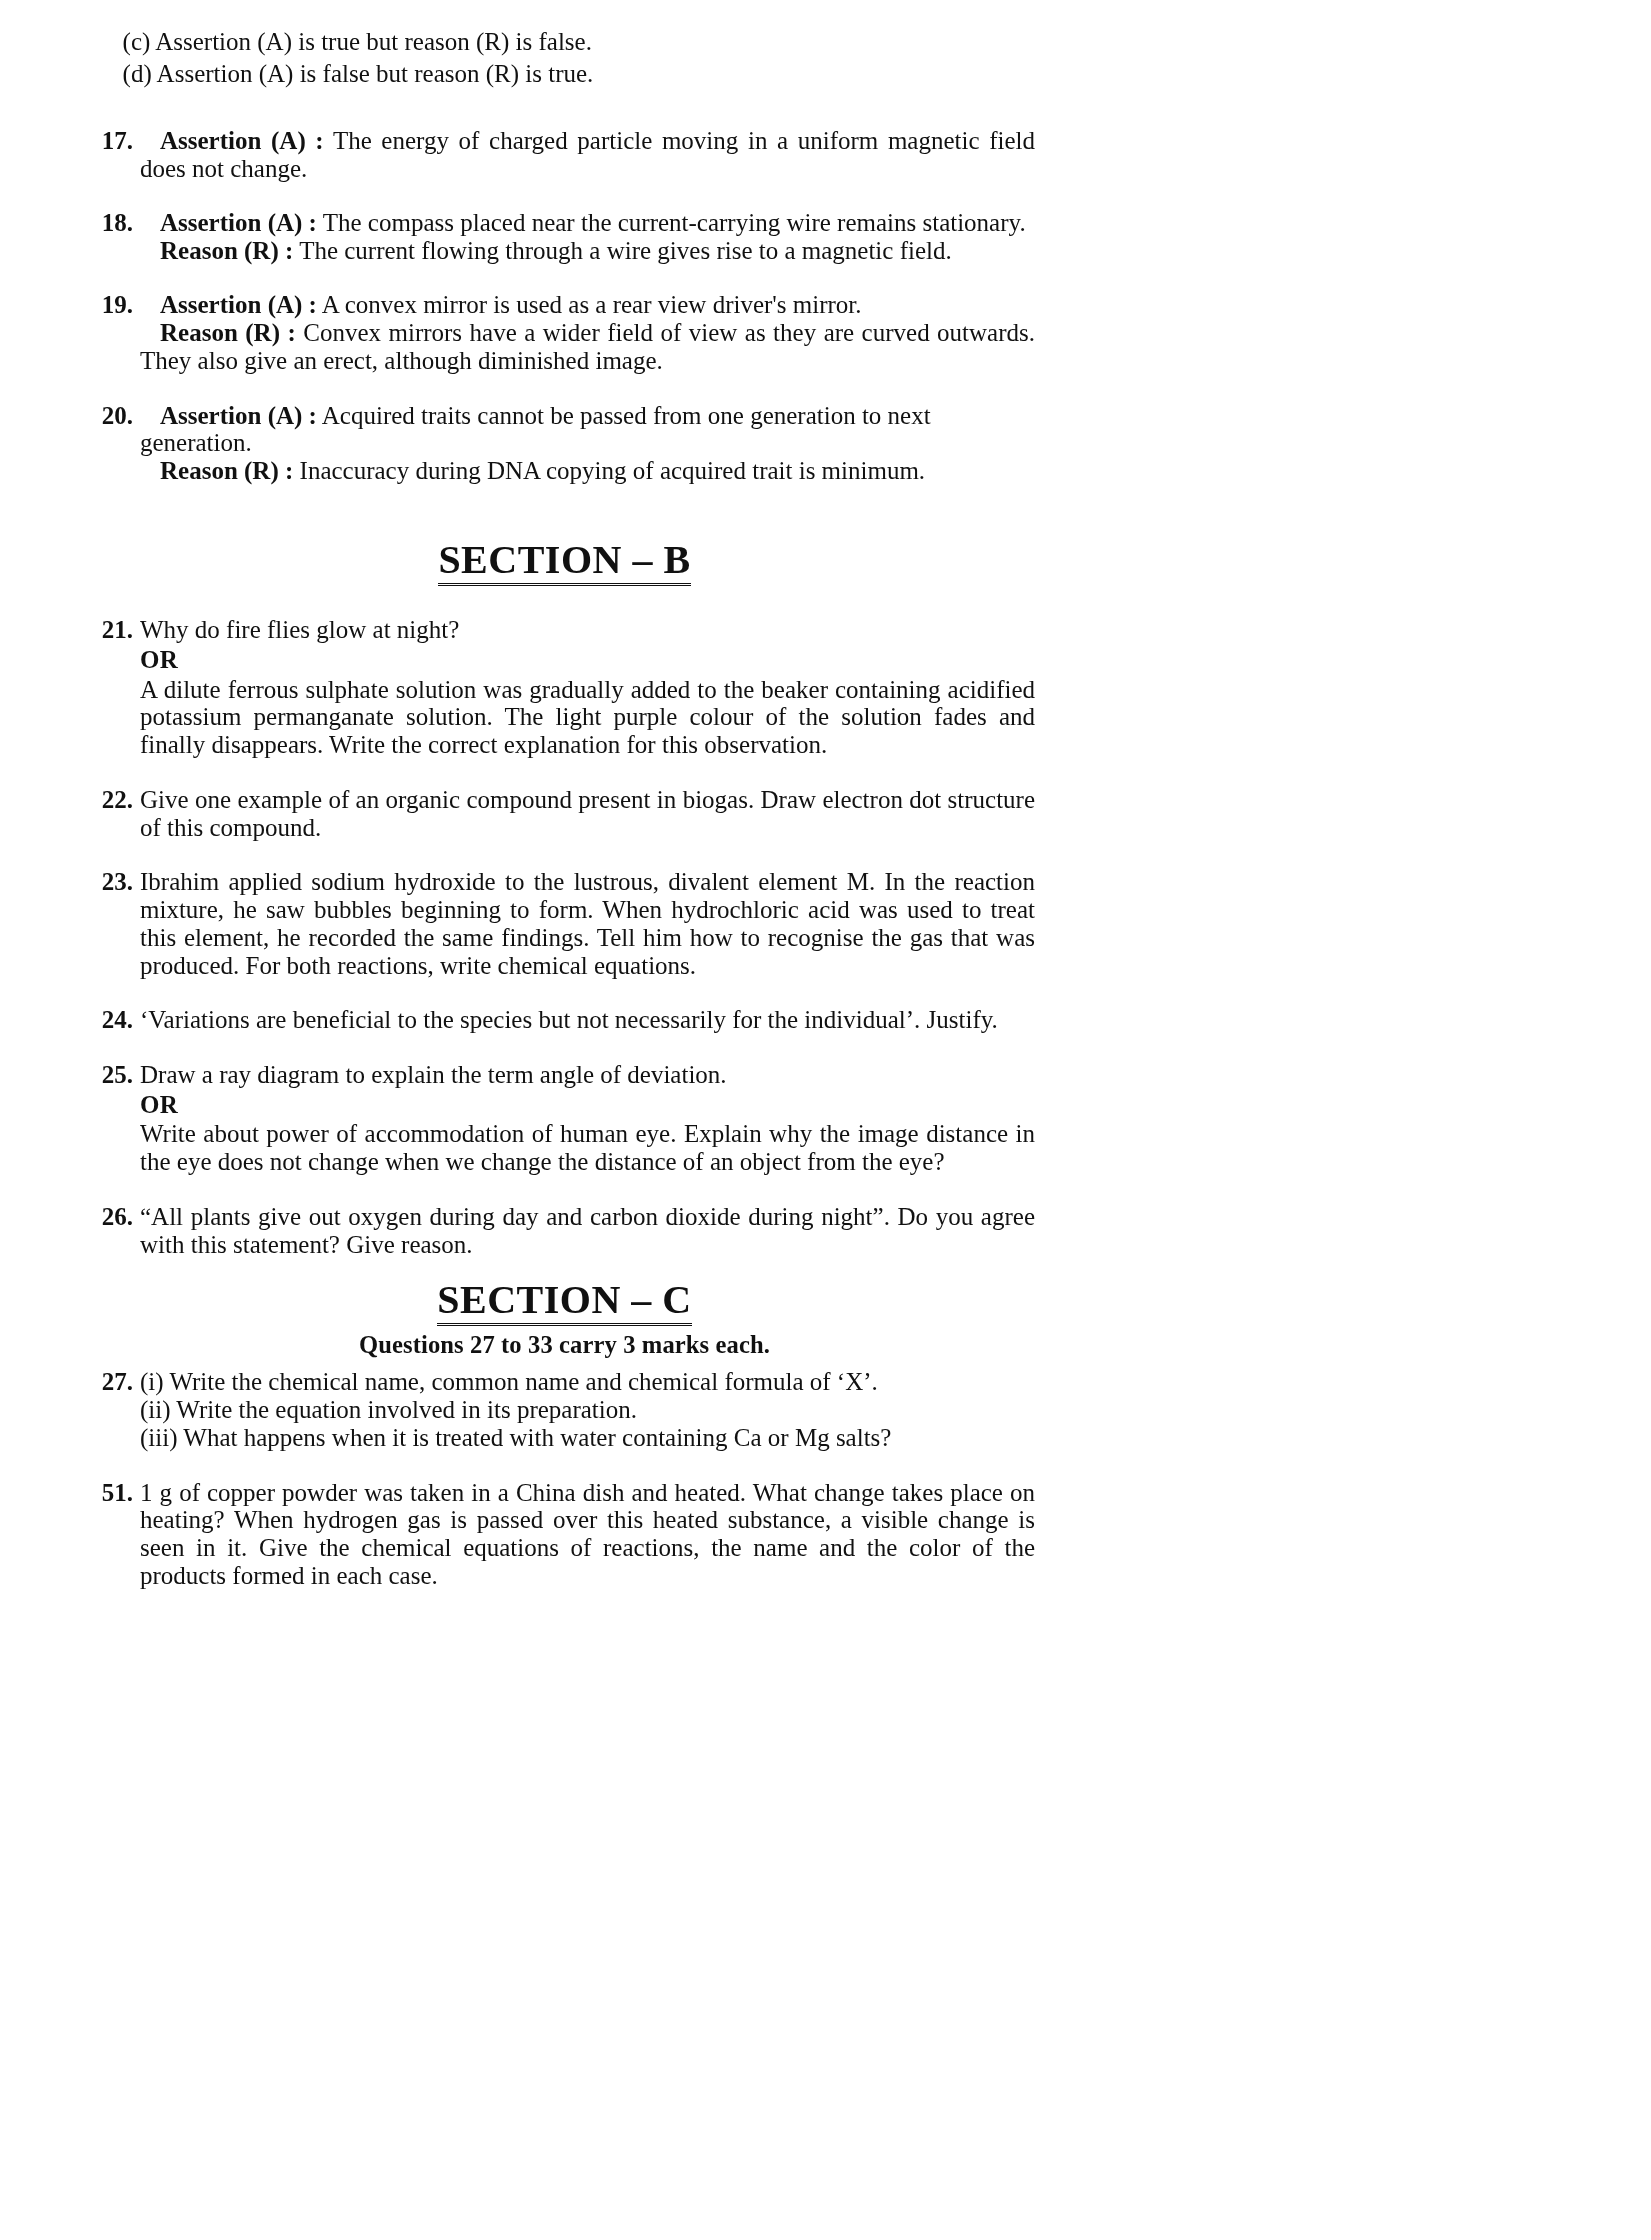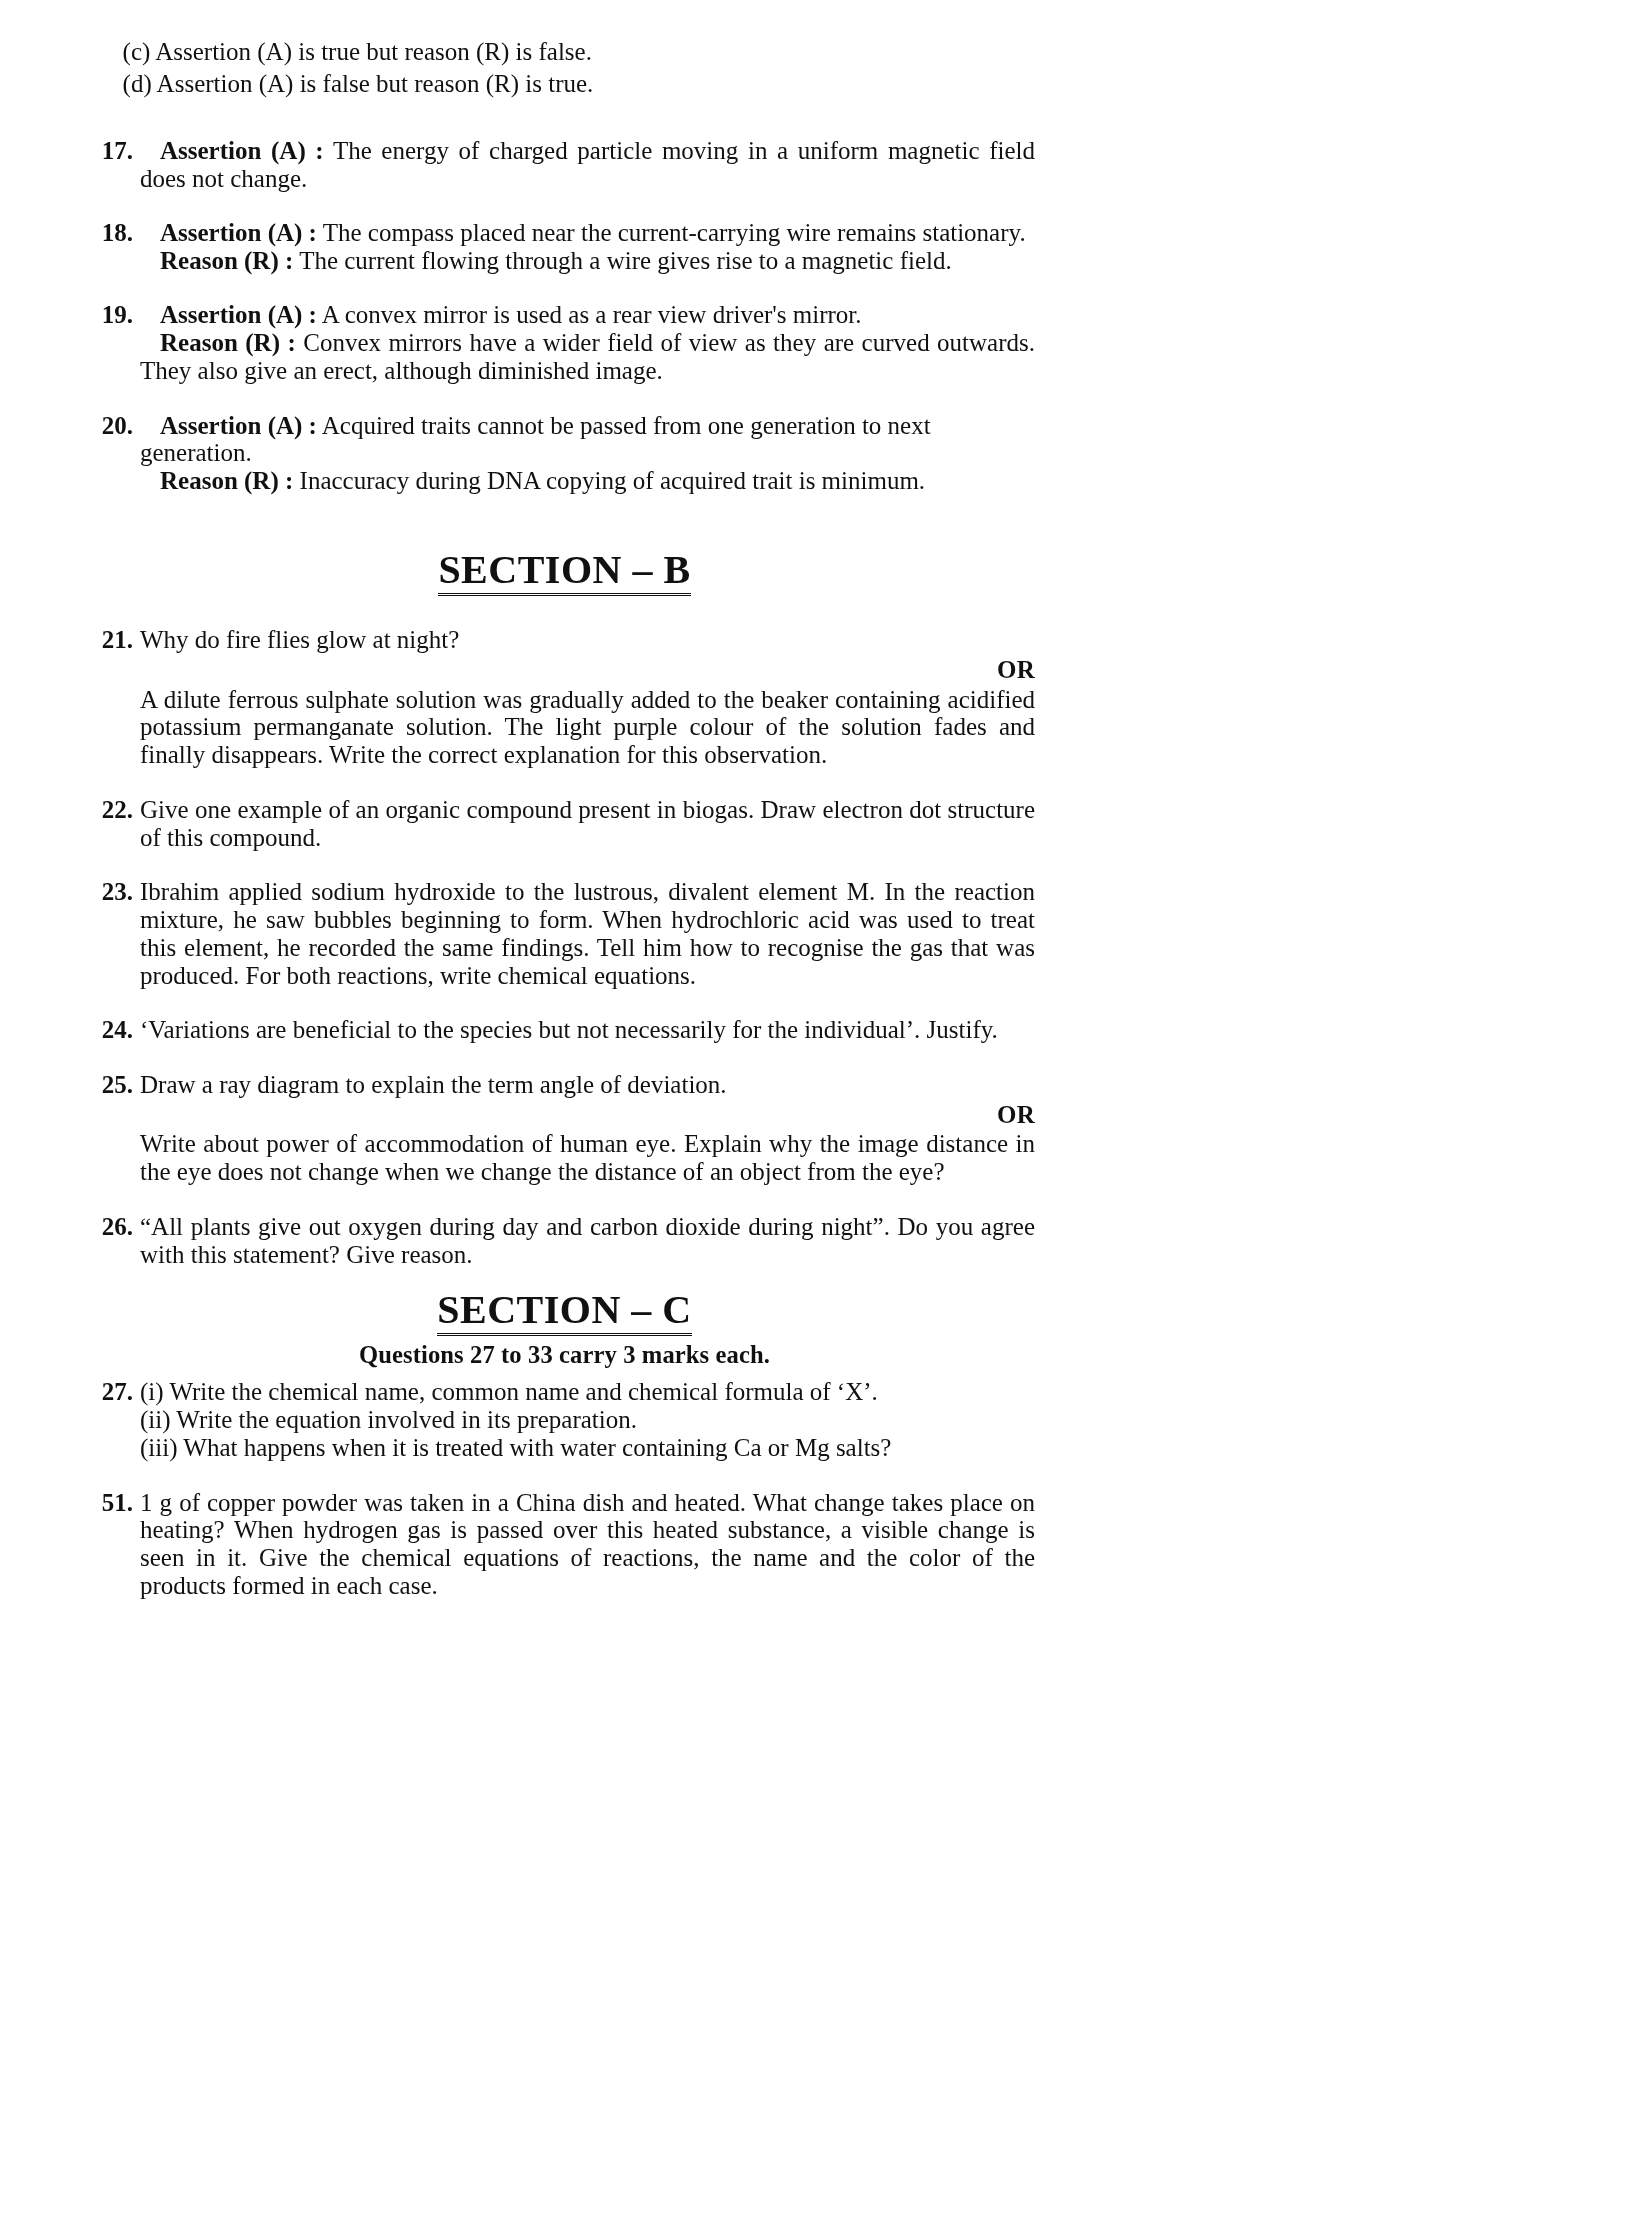--- a/index.html
+++ b/index.html
@@ -13,21 +13,21 @@
     height: 2240px;
     background: #ffffff;
     font-family: "Liberation Serif", "DejaVu Serif", serif;
     color: #111111;
     overflow: hidden;
     box-sizing: border-box;
   }
   .sheet {
     position: absolute;
     left: 94px;
-    top: 38px;
+    top: 28px;
     width: 941px;
     font-size: 25px;
     line-height: 1.115;
   }
 
   
   .opt-line {
     margin: 0 0 3.9px 28.6px;
     text-align: left;
     white-space: nowrap;
@@ -55,21 +55,21 @@
     margin: 0;
     text-align: justify;
     text-justify: inter-word;
   }
   .q-body p.last,
   .q-body p.nojust { text-align: left; }
   .lbl { font-weight: bold; margin-left: 20px; }
 
   
   .or {
-    text-align: right;
+    text-align: left;
     font-weight: bold;
     margin: 2px 0 2px 0;
     letter-spacing: 0.3px;
   }
 
   
   .section-head {
     text-align: center;
     margin-top: 53px;
   }

